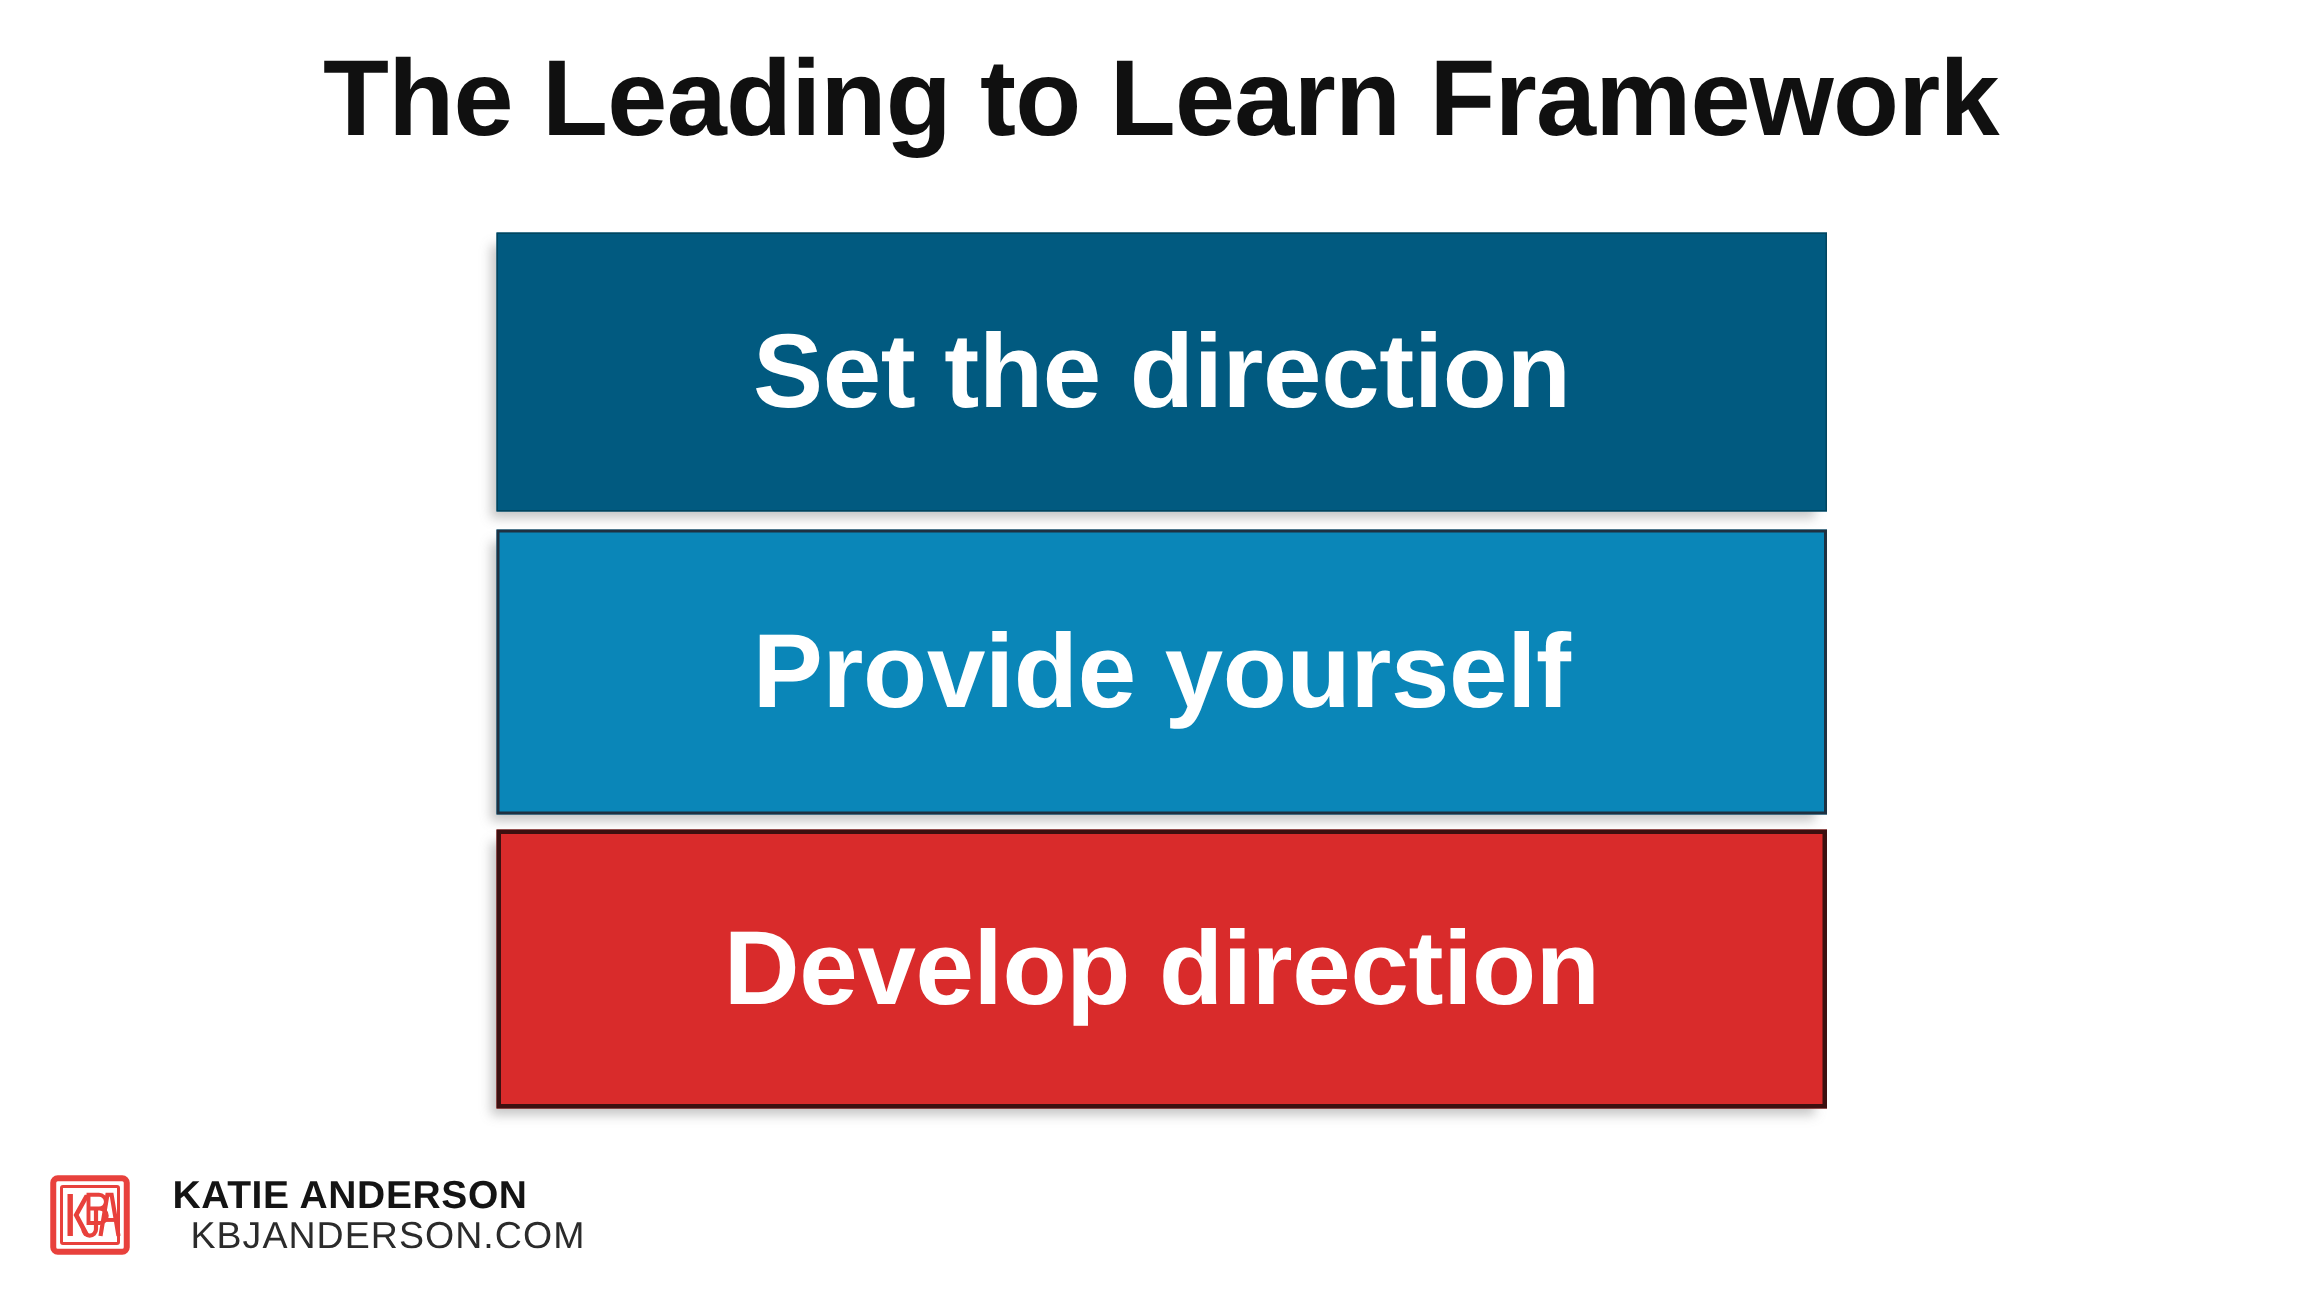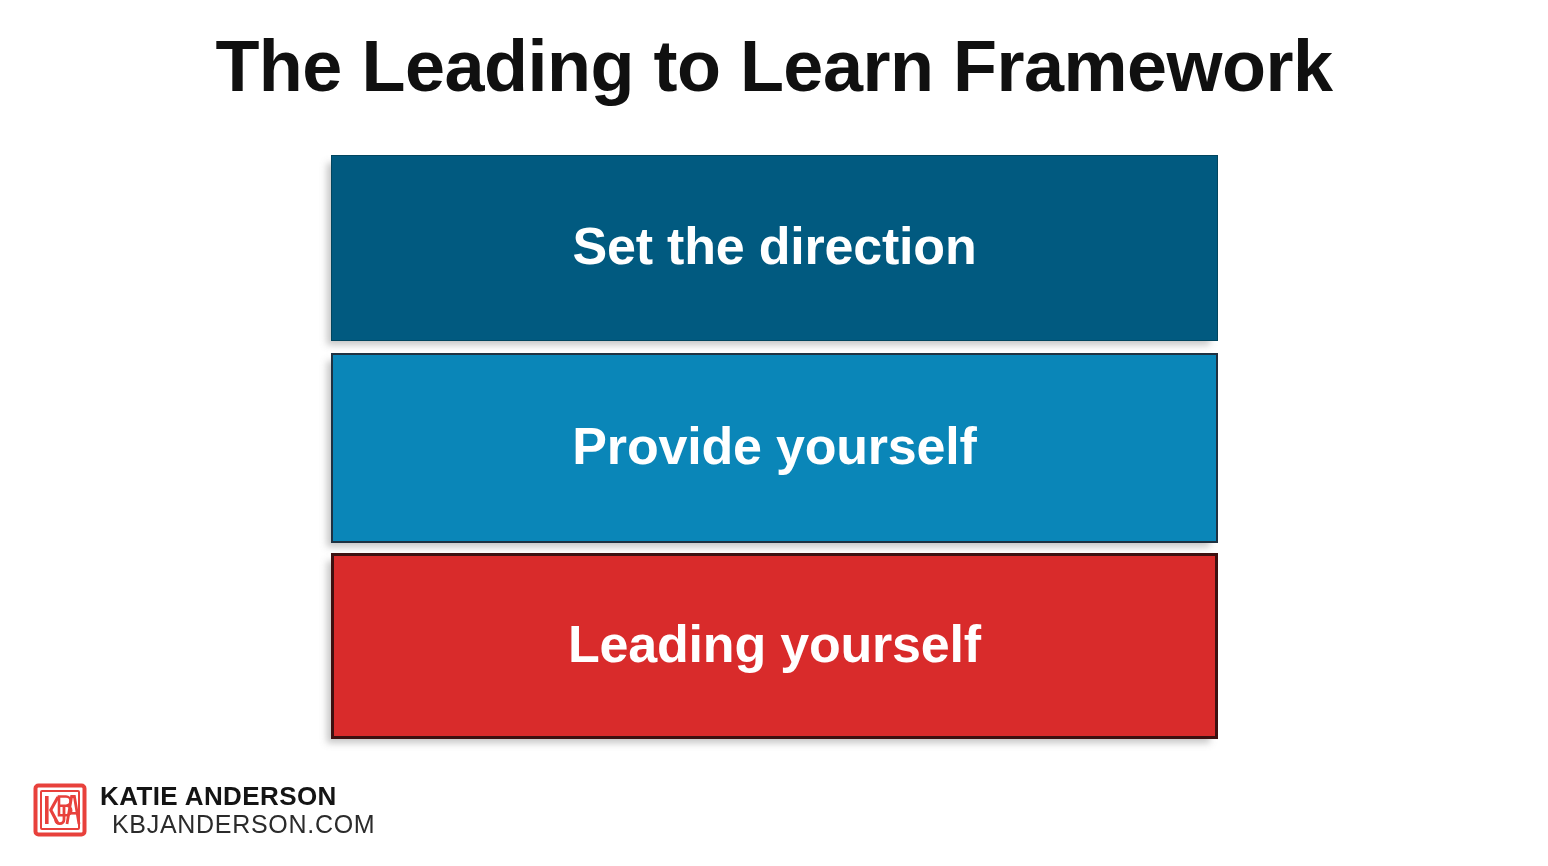--- a/index.html
+++ b/index.html
@@ -46,21 +46,21 @@
 
   .band {
     position: relative;
     box-sizing: border-box;
     width: 887px;
     display: flex;
     align-items: center;
     justify-content: center;
     text-align: left;
     color: #ffffff;
-    font-size: 52px;
+    font-size: 70px;
     font-weight: bold;
     letter-spacing: -0.2px;
     line-height: 1.1;
     box-shadow: -6px 6px 7px -2px rgba(120,120,120,0.42);
   }
 
   .band-label {
     display: block;
     padding: 0 20px;
     transform: translateY(-1px);
@@ -86,21 +86,21 @@
     border: 3px solid #3d1010;
   }
 
   
   .logo-block {
     position: absolute;
     left: 33px;
     top: 783px;
     display: flex;
     align-items: center;
-    gap: 13px;
+    gap: 28px;
   }
 
   .logo-mark {
     width: 54px;
     height: 54px;
     flex: 0 0 auto;
     position: relative;
   }
 
   .logo-wordmark {
@@ -139,21 +139,21 @@
 
     <div class="band" id="band-0">
       <span class="band-label">Set the direction</span>
     </div>
 
     <div class="band" id="band-1">
       <span class="band-label">Provide yourself</span>
     </div>
 
     <div class="band" id="band-2">
-      <span class="band-label">Leading yourself</span>
+      <span class="band-label">Develop direction</span>
     </div>
 
   </div>
 
   <div class="logo-block">
 
     <span class="logo-mark">
       <svg width="54" height="54" viewBox="0 0 54 54" aria-hidden="true">
         <rect x="2.5" y="2.5" width="49" height="49" rx="3" ry="3" fill="none" stroke="#E8413C" stroke-width="4"></rect>
         <rect x="8" y="8" width="38" height="38" rx="1" ry="1" fill="none" stroke="#E8413C" stroke-width="2"></rect>

